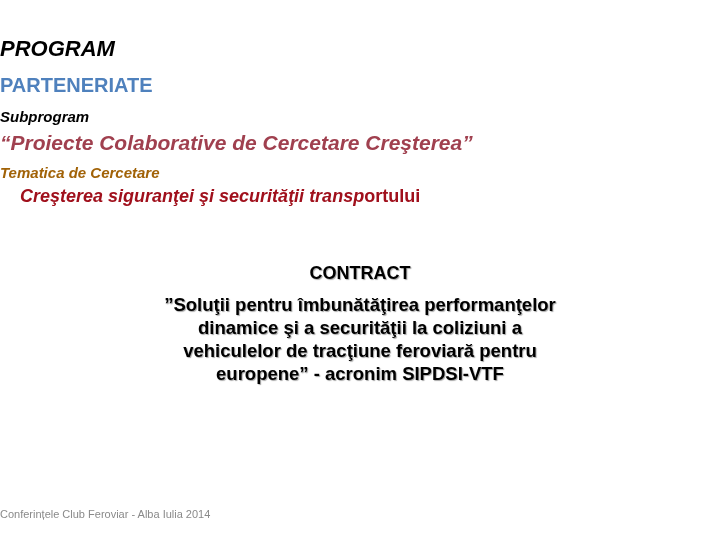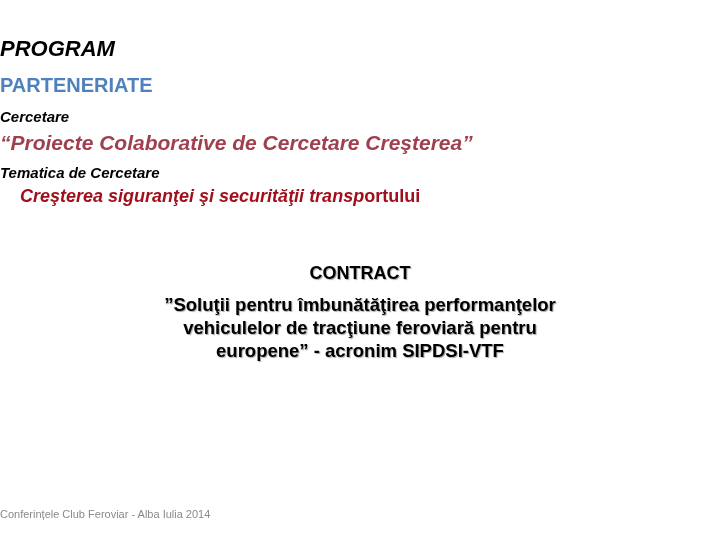--- a/index.html
+++ b/index.html
@@ -3,41 +3,42 @@
 <meta charset="utf-8">
 <style>
   html, body { margin:0; padding:0; }
   body { width:720px; height:540px; background:#ffffff; position:relative; overflow:hidden;
          font-family:"Liberation Sans", sans-serif; }
   .line { position:absolute; left:0; width:618px; text-align:left; white-space:nowrap; }
   .program { top:36px; font-size:22px; font-weight:bold; font-style:italic; color:#000; }
   .parteneriate { top:74px; font-size:20px; font-weight:bold; color:#4f81bd; }
   .subprogram { top:108px; font-size:15px; font-weight:bold; font-style:italic; color:#000; }
   .proiecte { top:131px; font-size:21px; font-weight:bold; font-style:italic; color:#a0404f; }
-  .tematica { top:164px; font-size:15px; font-weight:bold; font-style:italic; color:#000000; }
+  .tematica { top:164px; font-size:15px; font-weight:bold; font-style:italic; color:#a16207; }
   .crestere { top:186px; font-size:18px; font-weight:bold; font-style:italic; color:#a0101c;padding-left:20px; }
   .crestere .upright { font-style:normal; }
   .contract-block { position:absolute; left:100px; width:520px; top:262px; text-align:center;
          font-size:18.5px; font-weight:bold; color:#000; line-height:23px;
          text-shadow:1px 1px 1px rgba(0,0,0,0.35); }
   .contract-title { font-size:18px; margin-bottom:8px; }
   .footer { top:508px; font-size:11px; color:#8a8a8a; }
 </style>
 </head>
 <body>
 
 <div>
   <div class="line program">PROGRAM</div>
   <div class="line parteneriate">PARTENERIATE</div>
-  <div class="line subprogram">Cercetare</div>
+  <div class="line subprogram">Subprogram</div>
   <div class="line proiecte">“Proiecte Colaborative de Cercetare Creşterea”</div>
   <div class="line tematica">Tematica de Cercetare</div>
   <div class="line crestere"><span>Creşterea siguranţei şi securităţii transp</span><span class="upright">ortului</span></div>
 
   <div class="contract-block">
     <div class="contract-title">CONTRACT</div>
     <div>”Soluţii pentru îmbunătăţirea performanţelor</div>
+    <div>dinamice şi a securităţii la coliziuni a</div>
     <div>vehiculelor de tracţiune feroviară pentru</div>
     <div>europene” - acronim  SIPDSI-VTF</div>
   </div>
 
   <div class="line footer">Conferințele Club Feroviar - Alba Iulia 2014</div>
 </div>
 
 </body></html>

